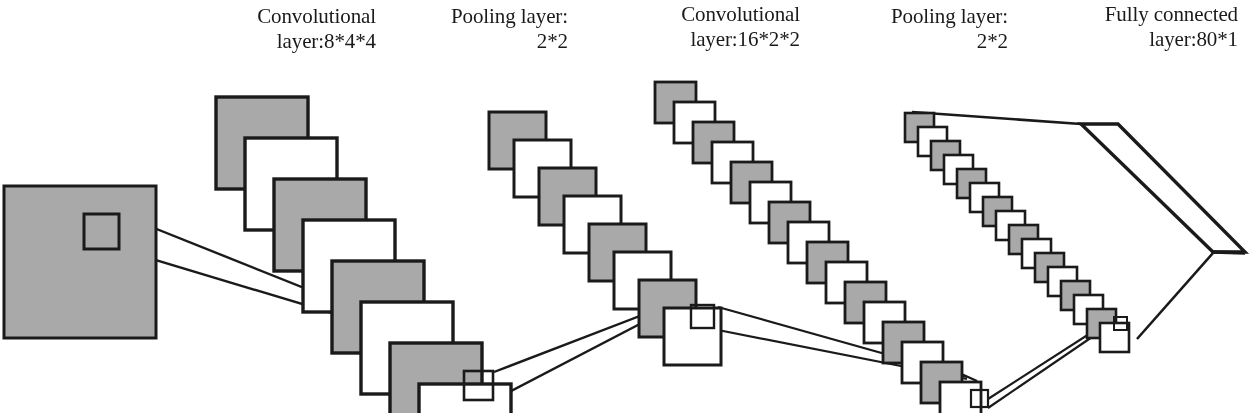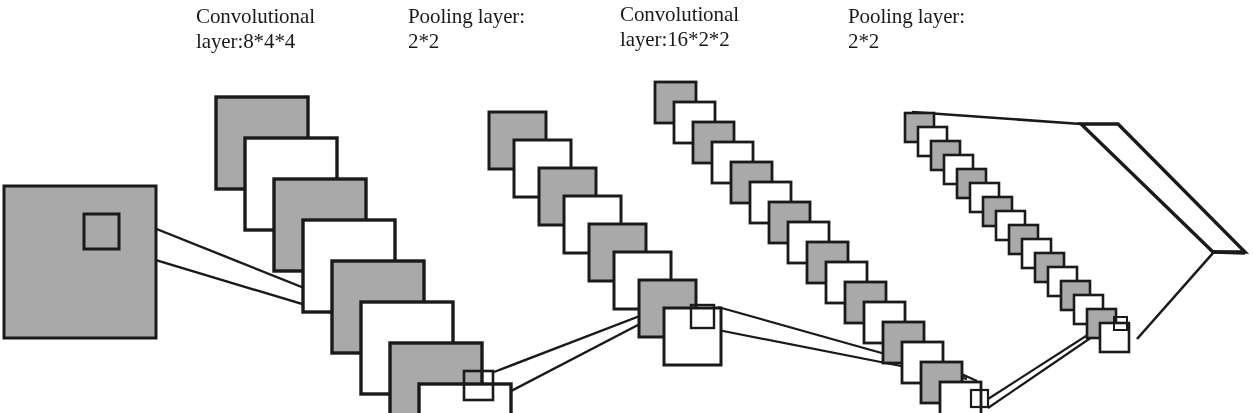--- a/index.html
+++ b/index.html
@@ -23,21 +23,21 @@
   svg#cnn-svg {
     position: absolute;
     left: 0;
     top: 0;
     width: 1253px;
     height: 413px;
     display: block;
   }
   .layer-label {
     position: absolute;
-    text-align: left;
+    text-align: right;
     font-family: "Liberation Serif", "DejaVu Serif", serif;
     font-size: 21px;
     line-height: 1.18;
     color: #1a1a1a;
     white-space: pre-line;
     letter-spacing: -0.1px;
   }
 </style>
 </head>
 <body>
@@ -134,14 +134,16 @@
   </svg>
 
   <div class="layer-label" style="left: 196px; top: 4px; width: 180px;">Convolutional
 layer:8*4*4</div>
   <div class="layer-label" style="left: 408px; top: 4px; width: 160px;">Pooling layer:
 2*2</div>
   <div class="layer-label" style="left: 620px; top: 2px; width: 180px;">Convolutional
 layer:16*2*2</div>
   <div class="layer-label" style="left: 848px; top: 4px; width: 160px;">Pooling layer:
 2*2</div>
+  <div class="layer-label" style="left: 1038px; top: 2px; width: 200px;">Fully connected
+layer:80*1</div>
 
 </div>
 
 </body></html>

